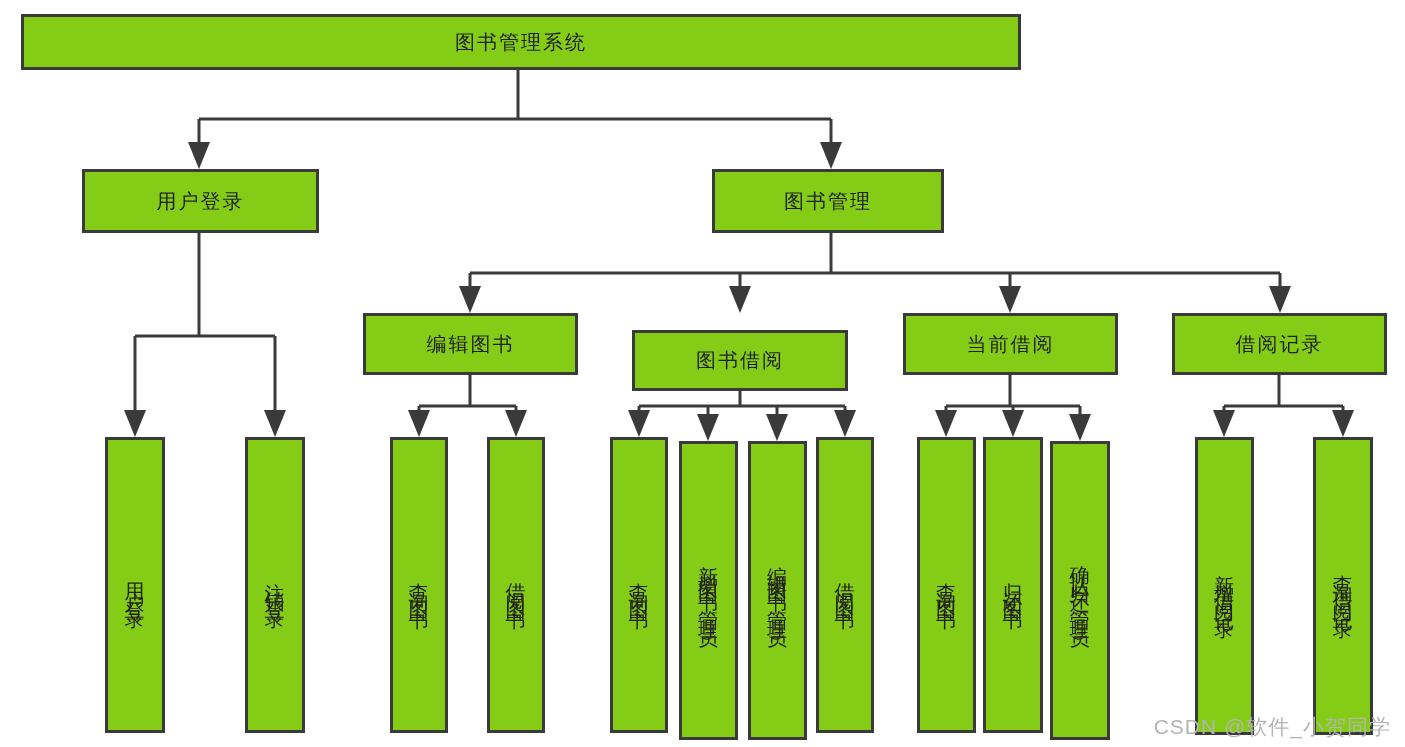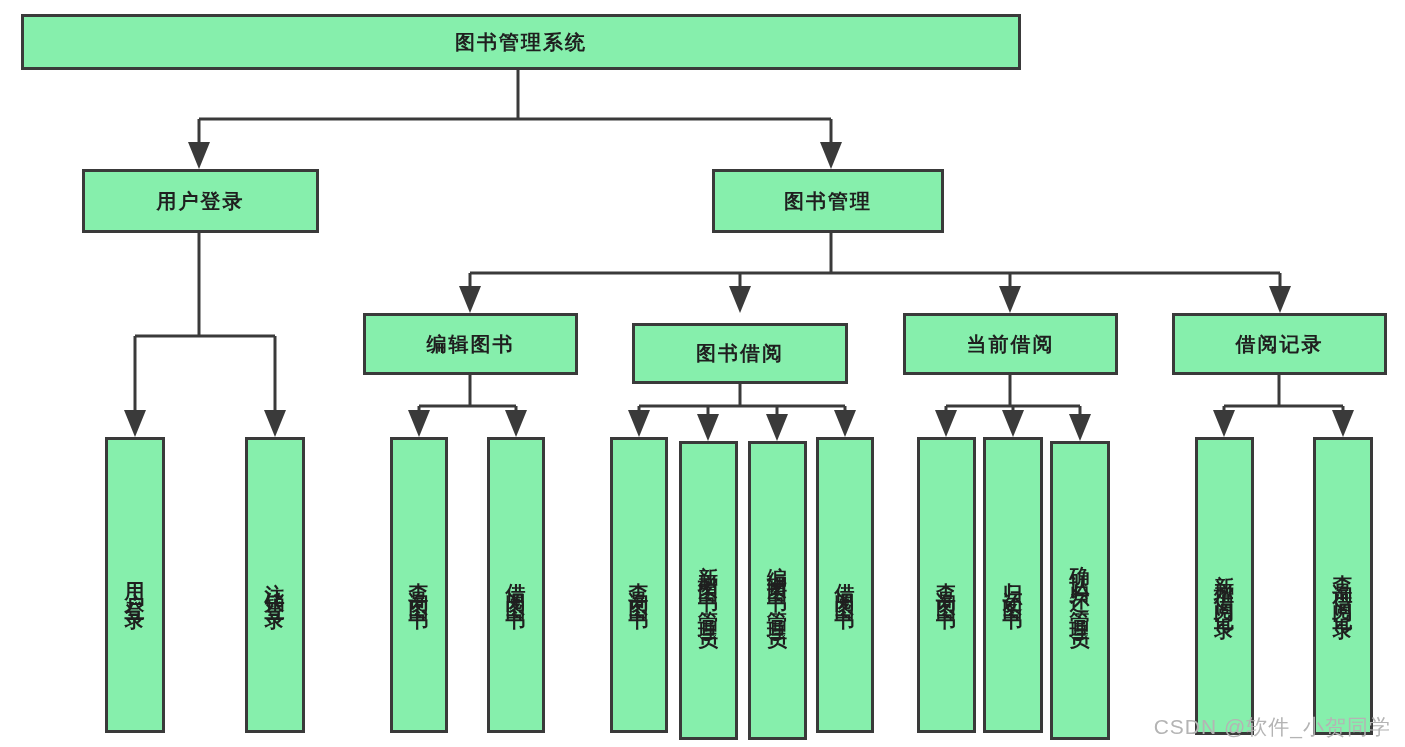--- a/index.html
+++ b/index.html
@@ -14,27 +14,26 @@
     width:1405px;height:747px;
     background:var(--bg);
     font-family:"Liberation Sans", sans-serif;
     overflow:hidden;
   }
   svg.wires{position:absolute;left:0;top:0;z-index:1;}
   .node{
     position:absolute;
     box-sizing:border-box;
     border:3px solid var(--line);
-    background:#86efac;
+    background:#84cc16;
     display:flex;
     align-items:center;
     justify-content:center;
     color:var(--text);
     z-index:2;
-    font-weight:bold;
   }
   .h{font-size:20px;letter-spacing:2px;white-space:nowrap;}
   .v{
     writing-mode:vertical-rl;
     font-size:20px;
     letter-spacing:9px;
     line-height:1;
   }
   .watermark{
     position:absolute;
@@ -106,21 +105,21 @@
       <line x1="1343" y1="406" x2="1343" y2="421" stroke="#3a3a3a" stroke-width="3"></line>
       <polygon points="1332,410 1354,410 1343,437" fill="#3a3a3a"></polygon>
     </svg>
 
   <div class="node h" style="left:21px;top:14px;width:1000px;height:56px">图书管理系统</div>
 
   <div class="node h" style="left:82px;top:169px;width:237px;height:64px">用户登录</div>
   <div class="node h" style="left:712px;top:169px;width:232px;height:64px">图书管理</div>
 
   <div class="node h" style="left:363px;top:313px;width:215px;height:62px">编辑图书</div>
-  <div class="node h" style="left:632px;top:323px;width:216px;height:61px">图书借阅</div>
+  <div class="node h" style="left:632px;top:330px;width:216px;height:61px">图书借阅</div>
   <div class="node h" style="left:1172px;top:313px;width:215px;height:62px">借阅记录</div>
   <div class="node h" style="left:903px;top:313px;width:215px;height:62px">当前借阅</div>
 
   <div class="node v" style="left:105px;top:437px;width:60px;height:296px">用户登录</div>
   <div class="node v" style="left:245px;top:437px;width:60px;height:296px">注销登录</div>
 
   <div class="node v" style="left:390px;top:437px;width:58px;height:296px">查询图书</div>
   <div class="node v" style="left:487px;top:437px;width:58px;height:296px">借阅图书</div>
 
   <div class="node v" style="left:610px;top:437px;width:58px;height:296px">查询图书</div>

